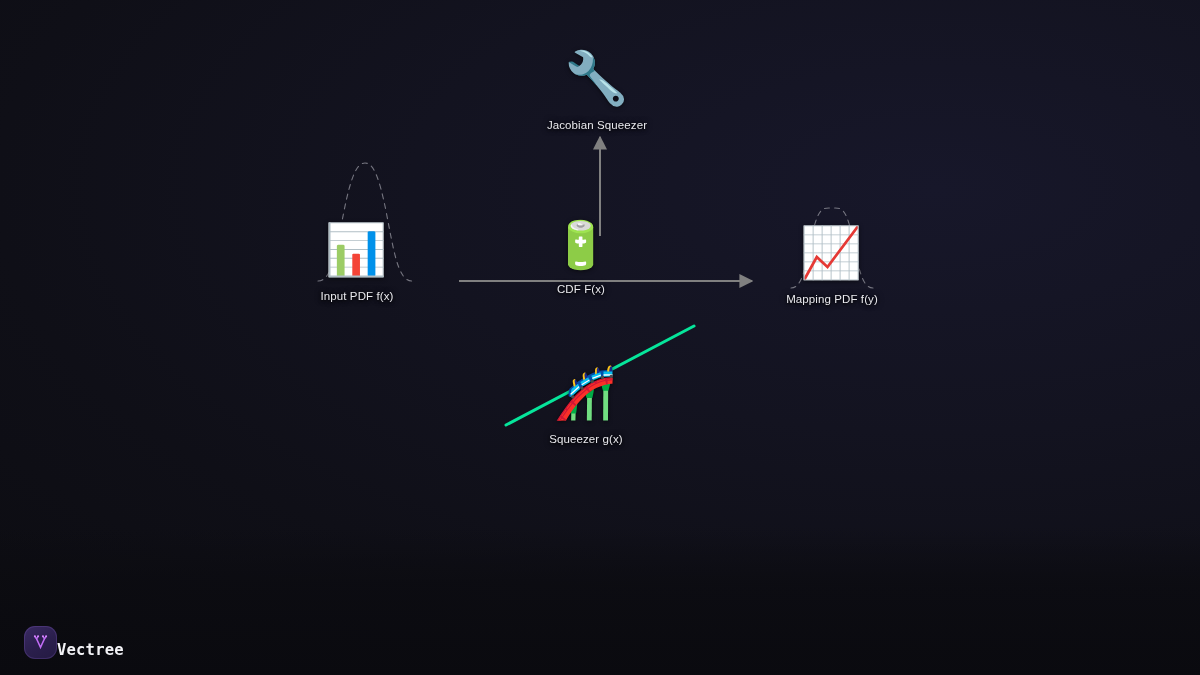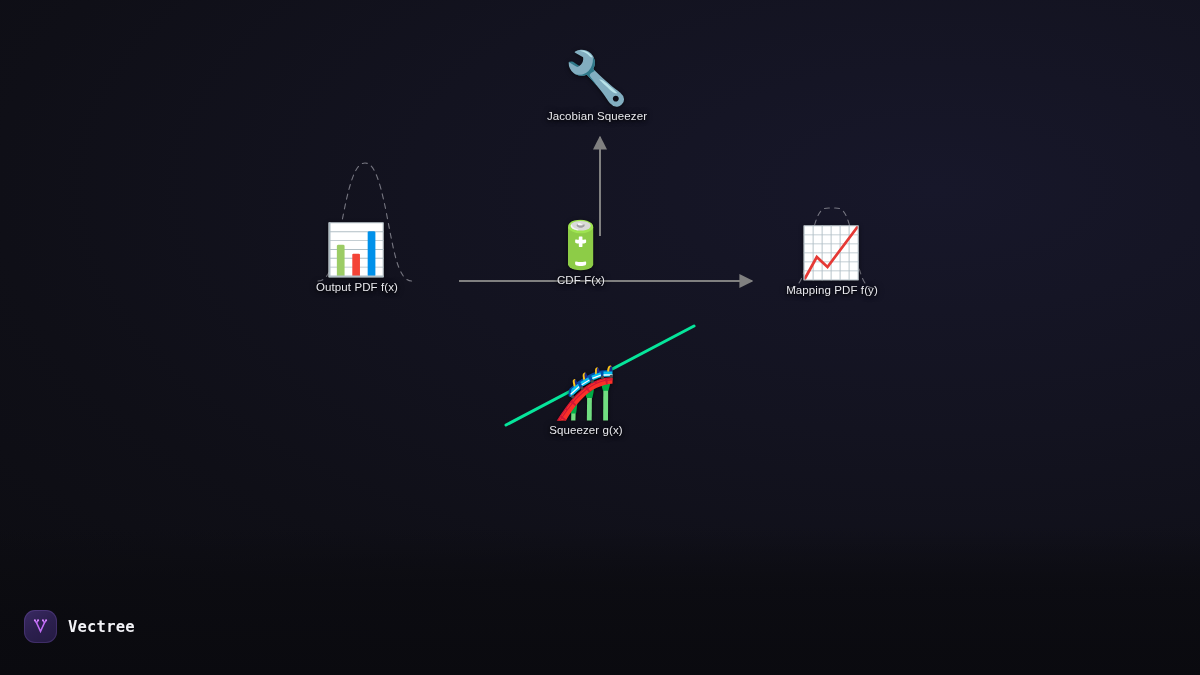--- a/index.html
+++ b/index.html
@@ -44,21 +44,21 @@
     align-items: center;
     justify-content: flex-start;
   }
   .node .glyph {
     line-height: 1;
     text-align: center;
     filter: drop-shadow(0 1px 2px rgba(0,0,0,.55));
     user-select: none;
   }
   .node .node-label {
-    margin-top: 6px;
+    margin-top: 15px;
     font-size: 11.5px;
     color: #e9e9ee;
     letter-spacing: .1px;
     white-space: nowrap;
     text-shadow: 0 1px 3px rgba(0,0,0,.9), 0 0 6px rgba(0,0,0,.8);
     text-align: center;
   }
 
   #node-input      { left: 287px; top: 225px; width: 140px; }
   #node-output     { left: 762px; top: 228px; width: 140px; }
@@ -81,23 +81,22 @@
     height: 148px;
     padding: 0 24px 12px 24px;
     box-sizing: border-box;
     display: flex;
     flex-direction: column;
     justify-content: flex-end;
     background: linear-gradient(180deg, rgba(12,12,18,0) 0%, rgba(11,11,16,.75) 38%, rgba(10,10,15,.96) 100%);
   }
   #brand-row {
     display: flex;
-    align-items: center;
-    gap: 11px;
-    margin-bottom: 20px;
+    align-items: flex-end;
+    margin-bottom: 4px;
   }
   #brand-logo {
     width: 33px;
     height: 33px;
     border-radius: 11px;
     background: linear-gradient(150deg, #3a2a63 0%, #2b1f4d 52%, #241a42 100%);
     box-shadow: inset 0 0 0 1px rgba(150,110,220,.22);
     display: flex;
     align-items: center;
     justify-content: center;
@@ -161,21 +160,21 @@
       <line x1="506" y1="425" x2="694" y2="326" stroke="#06e59b" stroke-width="3" stroke-linecap="round"></line>
     </svg>
 
     <div class="node" id="node-jacobian">
       <span class="glyph">🔧</span>
       <span class="node-label">Jacobian Squeezer</span>
     </div>
 
     <div class="node" id="node-input">
       <span class="glyph">📊</span>
-      <span class="node-label">Output PDF f(x)</span>
+      <span class="node-label">Input PDF f(x)</span>
     </div>
 
     <div class="node" id="node-cdf">
       <span class="glyph">🔋</span>
       <span class="node-label">CDF F(x)</span>
     </div>
 
     <div class="node" id="node-output">
       <span class="glyph">📈</span>
       <span class="node-label">Mapping PDF f(y)</span>

